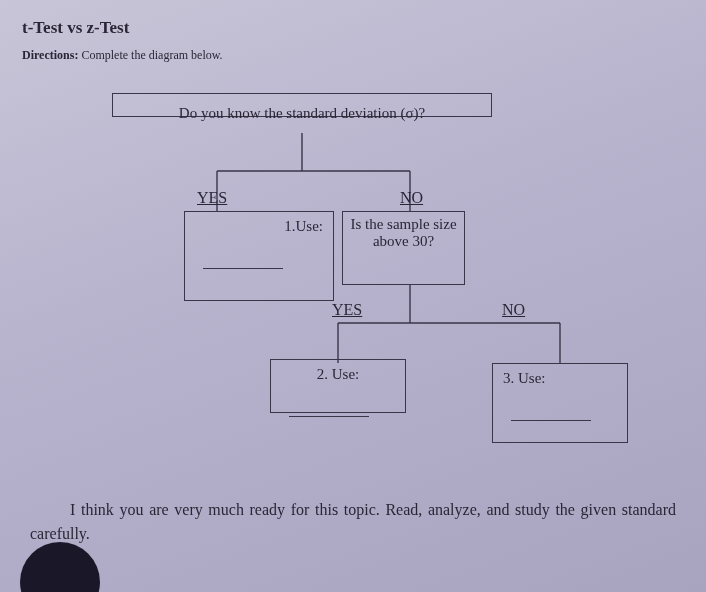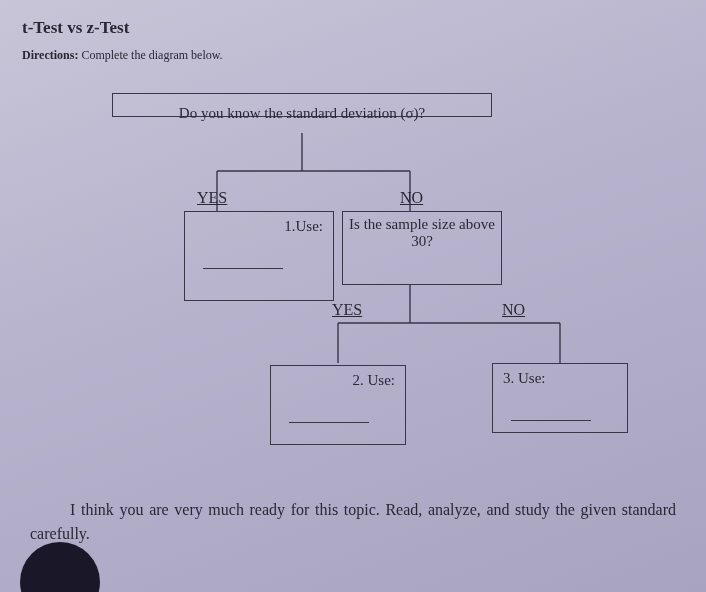--- a/index.html
+++ b/index.html
@@ -42,32 +42,32 @@
   }
   .yes-box {
     left: 120px; top: 118px;
     width: 150px; height: 90px;
     text-align: right;
     padding: 6px 10px;
     margin-left: 42px;
   }
   .no-box {
     left: 320px; top: 118px;
-    width: 160px; height: 74px;
+    width: 123px; height: 74px;
     padding: 4px 6px;
   }
   .use2-box {
-    left: 248px; top: 272px;
-    width: 136px; height: 80px;
-    text-align: right;
+    left: 248px; top: 266px;
+    width: 136px; height: 54px;
+    text-align: center;
     padding: 6px 10px;
   }
   .use3-box {
     left: 470px; top: 270px;
-    width: 136px; height: 70px;
+    width: 136px; height: 80px;
     text-align: left;
     padding: 6px 10px;
   }
   .label {
     position: absolute;
     font-size: 16px;
     text-decoration: underline;
   }
   .blank {
     border-bottom: 1.2px solid #3a3548;

